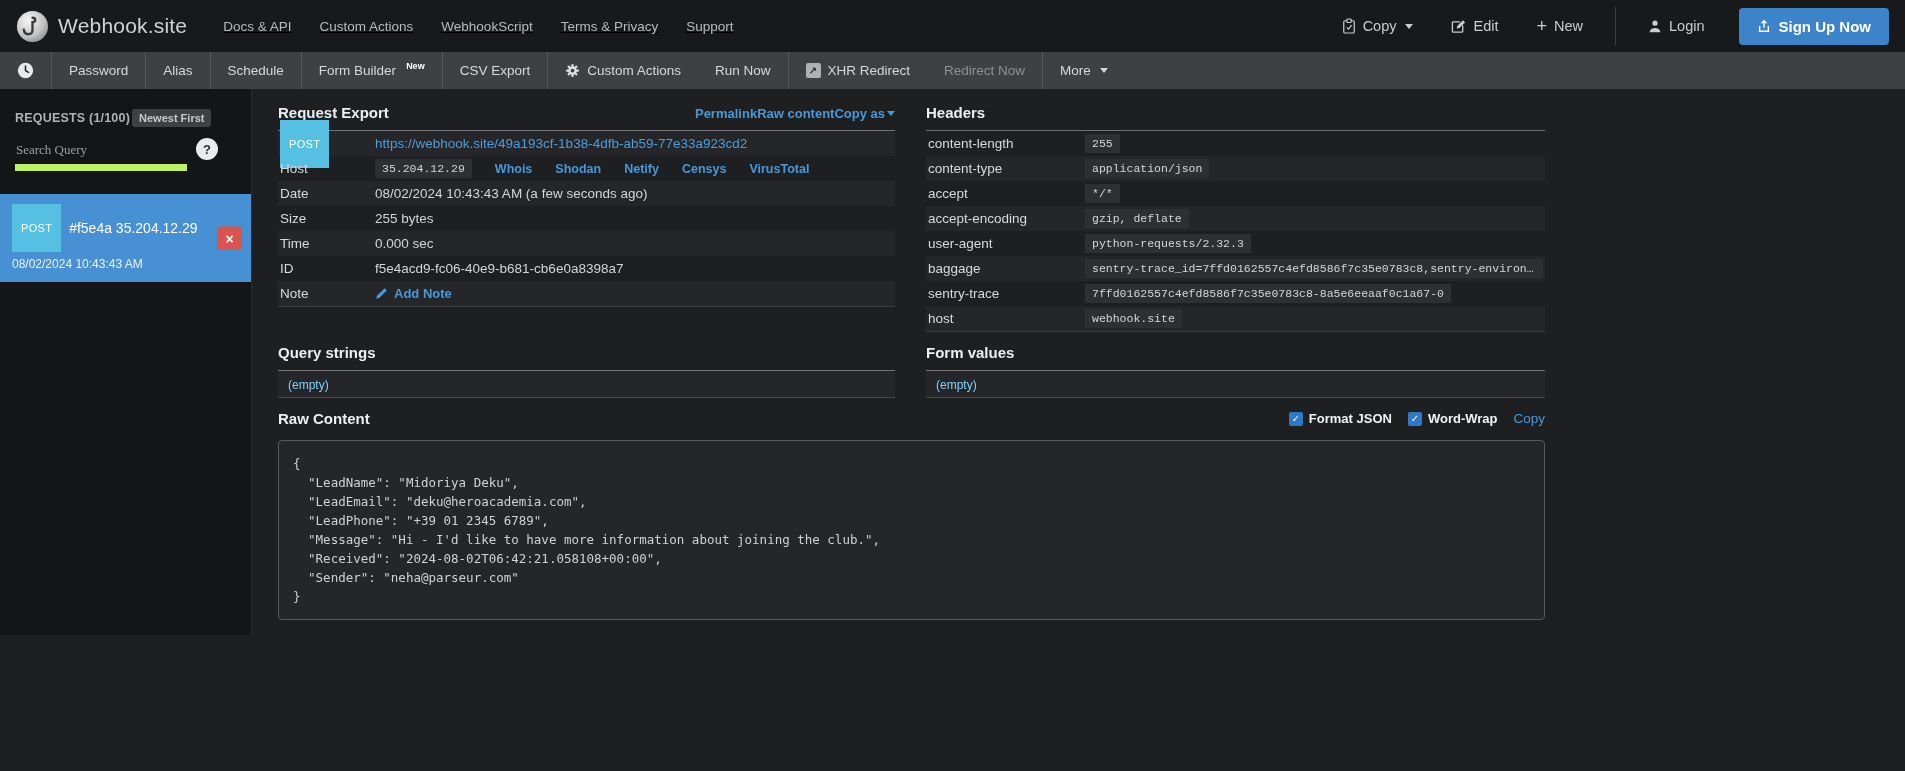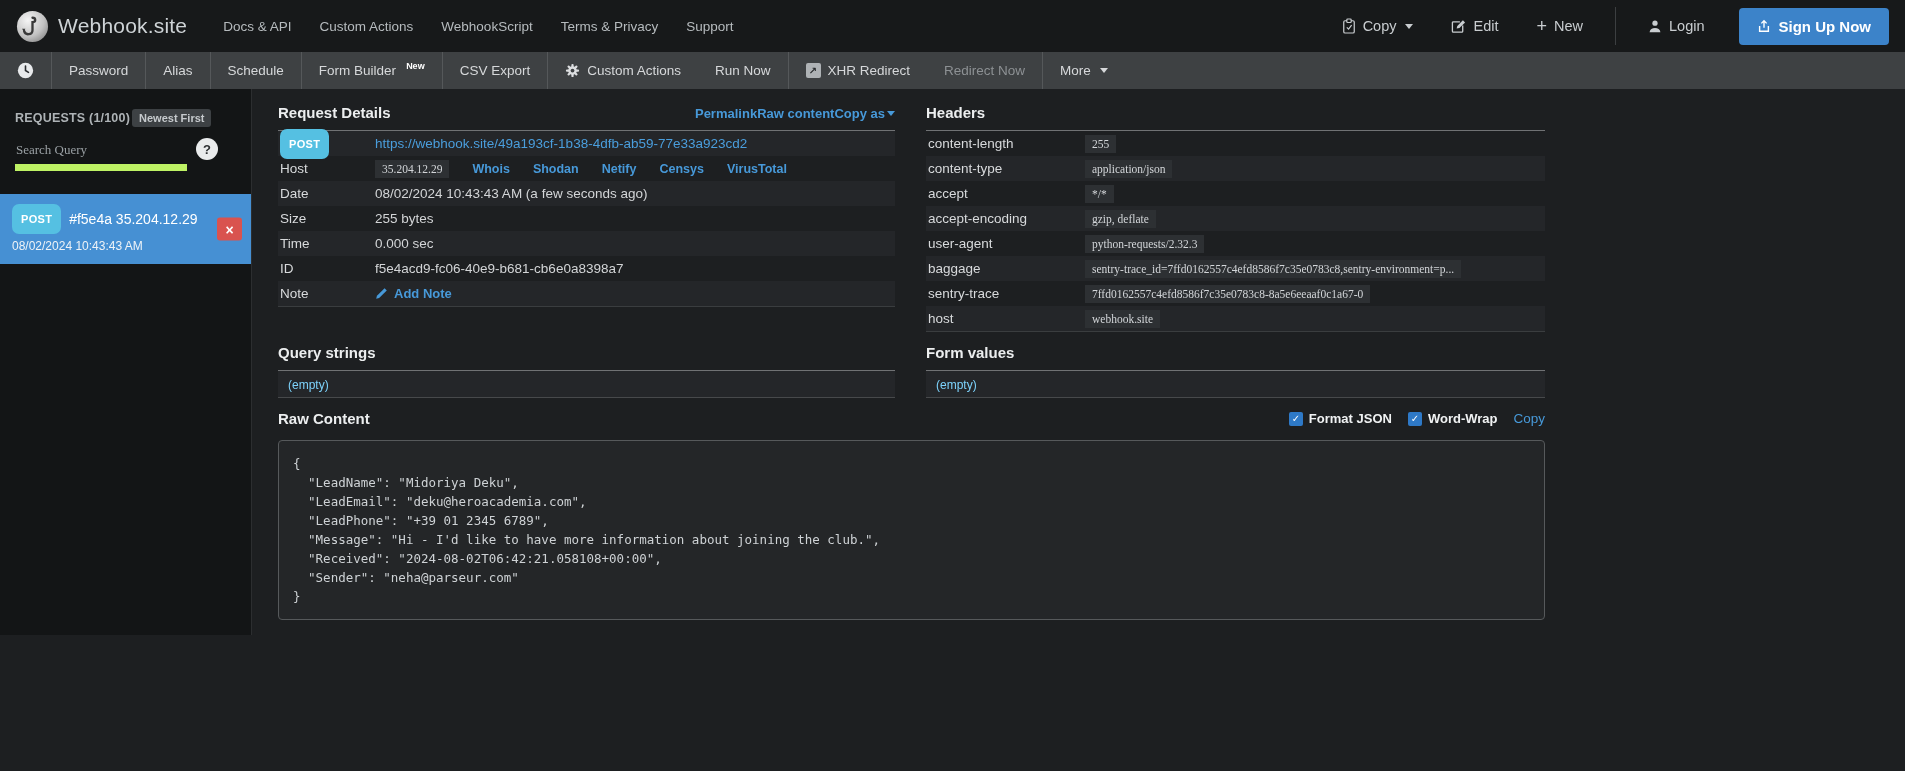--- a/index.html
+++ b/index.html
@@ -4,21 +4,21 @@
 <style>
   * { margin:0; padding:0; box-sizing:border-box; }
   html,body { width:1905px; height:771px; background:#1d1f21; overflow:hidden;
     font-family:"Liberation Sans","DejaVu Sans",sans-serif; }
   a { text-decoration:none; cursor:pointer; }
 
   
   .navbar { height:52px; background:#17191a; display:flex; align-items:center; padding:0 16px; }
   .brand { display:flex; align-items:center; gap:9px; cursor:pointer; }
   .brand-text { color:#ced3d6; font-size:21px; letter-spacing:.2px; }
-  .nav-links { display:flex; align-items:center; margin-left:22px; }
+  .nav-links { display:flex; align-items:center; margin-left:22px;text-decoration:underline; }
   .nav-link { color:#b6bbbe; font-size:13.5px; padding:0 14px; }
   .nav-right { margin-left:auto; display:flex; align-items:center; gap:6px; }
   .nav-action { display:flex; align-items:center; gap:7px; color:#c9cdd0; font-size:14.5px; padding:0 16px; }
   .caret { display:inline-block; width:0; height:0; border-left:4px solid transparent;
     border-right:4px solid transparent; border-top:5px solid currentColor; margin-left:2px; }
   .vdivider { width:1px; height:38px; background:#3c3f41; margin:0 10px; }
   .signup-btn { display:flex; align-items:center; gap:8px; background:#3c83c9; color:#fff;
     font-weight:bold; font-size:15px; padding:10px 18px; border-radius:4px; margin-left:12px; }
   .plus-ic { font-size:18px; font-weight:normal; line-height:1; }
 
@@ -50,38 +50,38 @@
   .search-input::placeholder { color:#9aa0a4; }
   .help-btn { position:absolute; right:18px; top:0; width:22px; height:22px; border:none; border-radius:50%;
     background:#e9ebec; color:#2c2f31; font-weight:bold; font-size:13px; cursor:pointer; }
   .request-item { margin-top:23px; background:#4690d3; padding:10px 12px 11px; position:relative; cursor:pointer; }
   .ri-line1 { display:flex; align-items:center; gap:8px; }
   .ri-title { color:#fff; font-size:14px; }
   .ri-date { color:#eef3f7; font-size:12px; margin-top:5px; }
   .ri-delete { position:absolute; right:9px; top:50%; transform:translateY(-50%); width:25px; height:23px;
     background:#d9534f; border:none; border-radius:3px; color:#fff; font-weight:bold; font-size:14px;
     line-height:1; cursor:pointer; display:flex; align-items:center; justify-content:center; }
-  .method-badge { background:#55c0e2; color:#fff; font-size:11px; font-weight:bold;
-    padding:9px 9px; border-radius:7px; letter-spacing:.3px; }
+  .method-badge { background:#55c0e2; color:#fff; font-size:11px; font-weight:normal;
+    padding:18px 9px; border-radius:0; letter-spacing:.3px; }
 
   
   .sec-head { display:flex; align-items:flex-end; justify-content:space-between;
     border-bottom:1px solid #707274; padding-bottom:9px; }
   .sec-head h2 { color:#eceeef; font-size:15px; font-weight:bold; }
   .head-links { display:flex; align-items:flex-start; }
   .blue-link { color:#4799d9; font-size:13px; font-weight:bold; display:flex; align-items:center; }
 
   .krow, .hrow { display:flex; align-items:center; height:25px; padding:0 2px; }
   .kv-table .krow:nth-child(odd) { background:#242629; }
   .headers-table .hrow:nth-child(even) { background:#242629; }
   .kv-table { border-bottom:1px solid #3a3d3f; }
   .klabel { width:95px; flex:none; color:#d8dadc; font-size:13.5px; }
   .kval { color:#d3d5d7; font-size:13.5px; display:flex; align-items:center; }
   .url-link { color:#4a9edd; font-size:13.5px; }
-  .pill { background:#2d3033; color:#d3d6d9; font-family:Liberation Serif, serif;
+  .pill { background:#2d3033; color:#d3d6d9; font-family:Liberation Mono, monospace;
     font-size:11.5px; padding:3px 7px; border-radius:0; white-space:nowrap; overflow:hidden;
     text-overflow:ellipsis; max-width:458px; }
   .hlinks { display:flex; }
   .hlink { color:#4799d9; font-size:12.5px; font-weight:bold; margin-left:23px; }
   .addnote { display:flex; align-items:center; gap:6px; color:#4799d9; font-size:13px; font-weight:bold; }
   .hname { width:157px; flex:none; color:#d8dadc; font-size:13.5px; }
 
   .empty-row { background:#242629; border-bottom:1px solid #47494b; color:#7dd3fc;
     font-size:12px; padding:7px 10px; height:27px; }
 
@@ -253,21 +253,21 @@
           <span>×</span>
         </button>
       </div>
     </aside>
 
     <main class="main">
       <div class="main-grid">
 
         <section style="grid-area:details">
           <div class="sec-head">
-            <h2>Request Details</h2>
+            <h2>Request Export</h2>
             <div class="head-links">
               <a class="blue-link">Permalink</a>
               <a class="blue-link">Raw content</a>
               <a class="blue-link">
                 <span>Copy as</span>
                 <span class="caret"></span>
               </a>
             </div>
           </div>
           <div class="kv-table">

